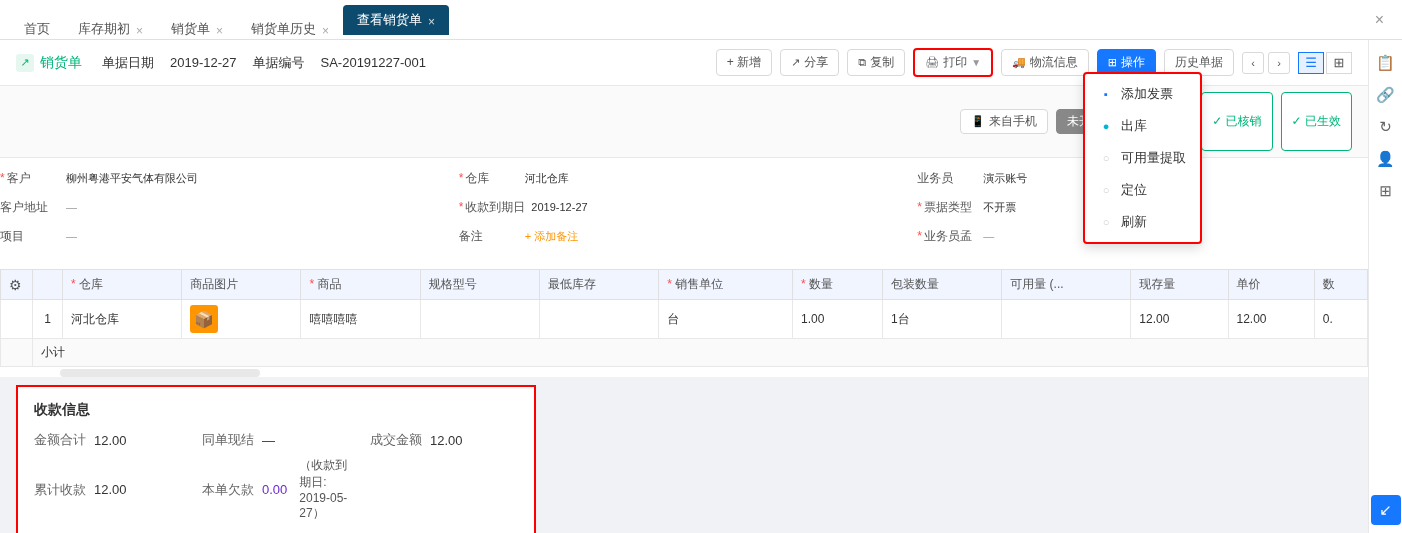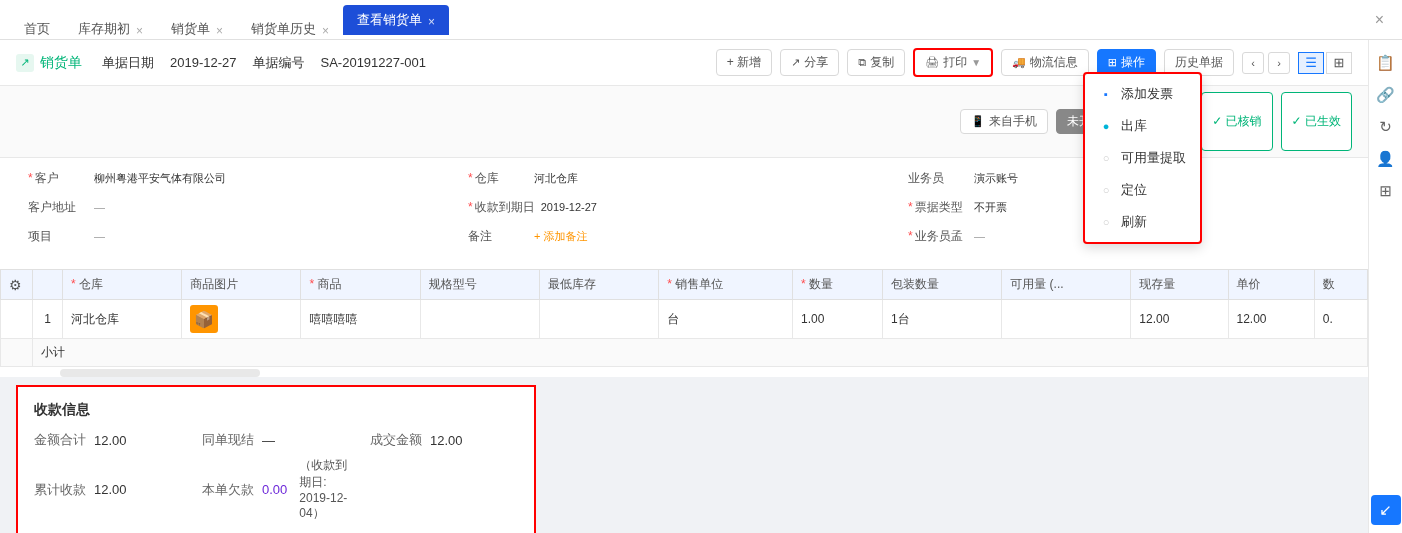--- a/index.html
+++ b/index.html
@@ -26,21 +26,21 @@
       border-bottom: 2px solid transparent;
       white-space: nowrap;
     }
     .nav-tab .close-btn {
       margin-left: 6px;
       color: #aaa;
       font-size: 12px;
       cursor: pointer;
     }
     .nav-tab.active-green {
-      background: #1d4ed8;
+      background: #0c4a6e;
       color: #fff;
       border-radius: 4px 4px 0 0;
       border-bottom: none;
       padding: 6px 14px;
       height: auto;
     }
     .nav-tab.active-green .close-btn { color: rgba(255,255,255,0.8); }
     .nav-close-all {
       margin-left: auto;
       font-size: 16px;
@@ -152,21 +152,21 @@
       font-size: 12px;
       color: #555;
     }
     .btn-sub.mobile { color: #555; }
     .btn-sub.not-opened { background: #888; color: #fff; border-color: #888; }
     .btn-sub.confirm { background: #52c41a; color: #fff; border-color: #52c41a; }
 
     
     .form-body {
       background: #fff;
-      padding: 12px 28px;
+      padding: 12px 0;
     }
     .form-row {
       display: flex;
       align-items: flex-start;
       gap: 8px;
       margin-bottom: 12px;
     }
     .form-field {
       display: flex;
       align-items: center;
@@ -520,21 +520,21 @@
         <span class="payment-label">成交金额</span>
         <span class="payment-value">12.00</span>
       </div>
       <div class="payment-item">
         <span class="payment-label">累计收款</span>
         <span class="payment-value">12.00</span>
       </div>
       <div style="grid-column:2;" class="payment-item">
         <span class="payment-label">本单欠款</span>
         <span class="payment-value red">0.00</span>
-        <span class="payment-value" style="font-size:12px;color:#555;margin-left:4px;">（收款到期日: 2019-12-04）</span>
+        <span class="payment-value" style="font-size:12px;color:#555;margin-left:4px;">（收款到期日: 2019-05-27）</span>
       </div>
     </div>
   </div>
 
 </div>
 
 <div class="operations-dropdown">
   <div class="dropdown-item">
     <span class="dropdown-icon blue">▪</span>
     <span>添加发票</span>

